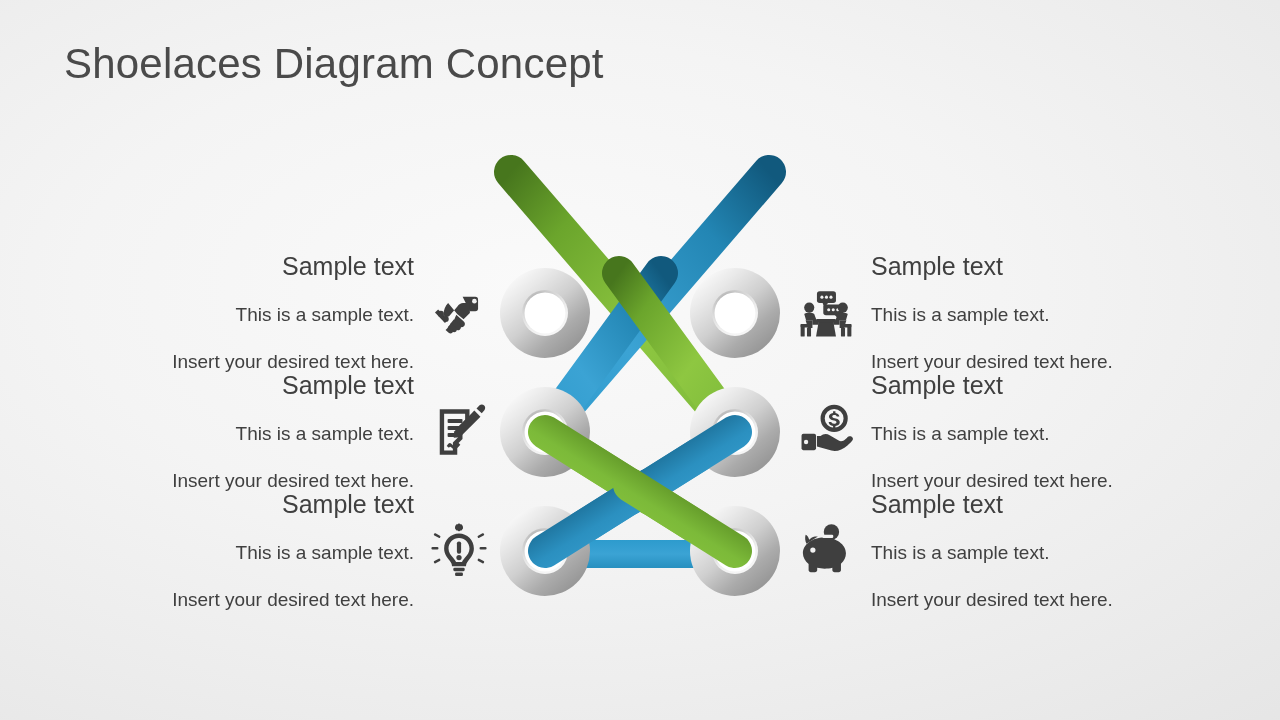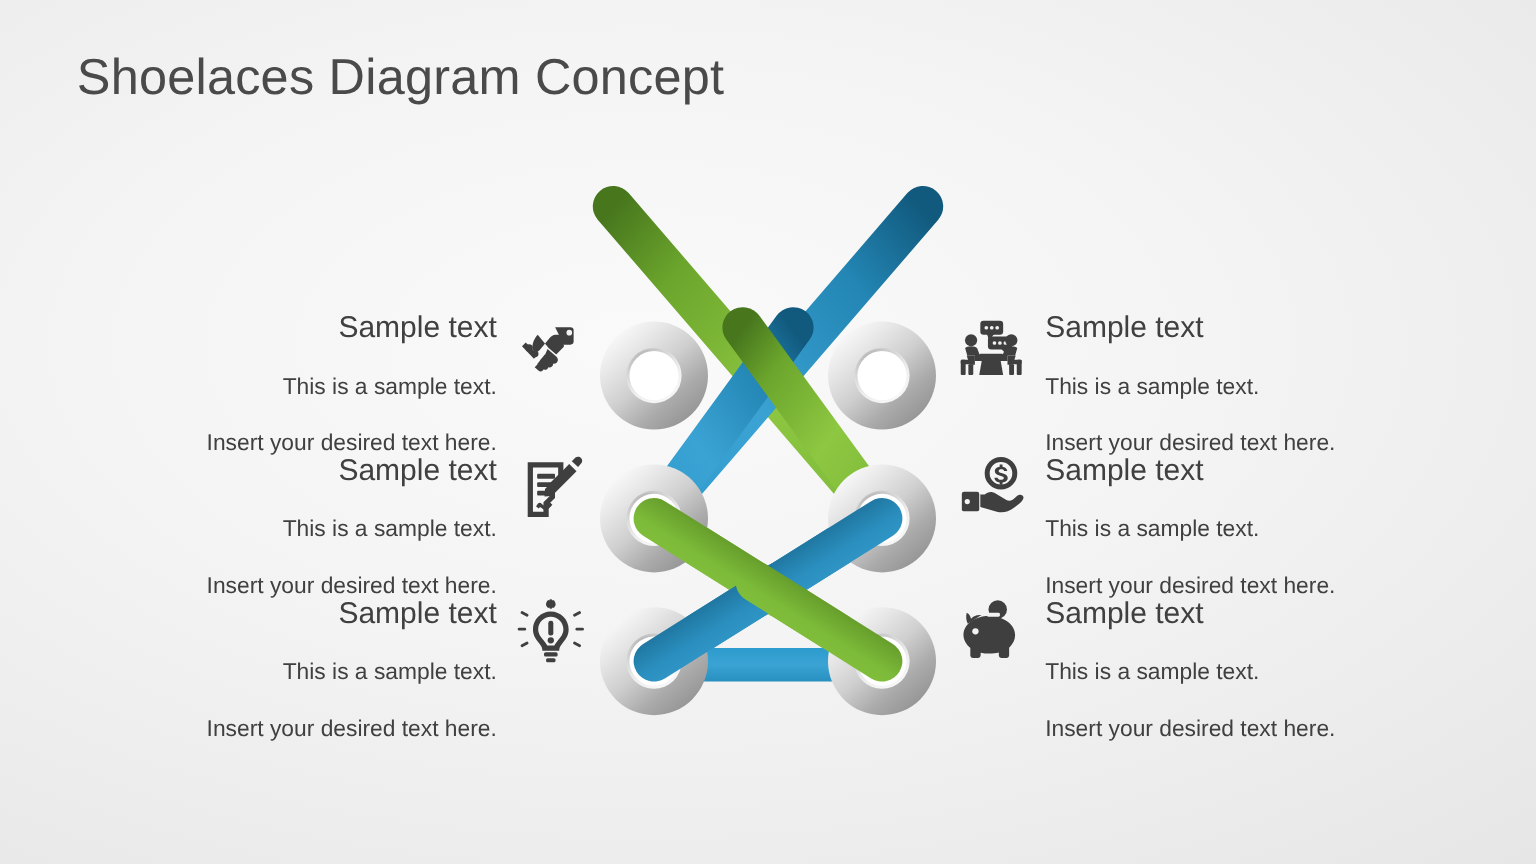--- a/index.html
+++ b/index.html
@@ -32,20 +32,21 @@
     color: #4a4a4a;
     letter-spacing: 0.2px;
     white-space: nowrap;
     font-family: "Liberation Sans", sans-serif;
   }
 
   
   .row {
     position: absolute;
     display: flex;
+    align-items: center;
     height: 110px;
   }
   .row.left  { left: 100px;  width: 390px; justify-content: flex-end; }
   .row.right { left: 795px;  width: 400px; justify-content: flex-start; }
 
   .row.left  .txt { text-align: right; margin-right: 14px; }
   .row.right .txt { text-align: left;  margin-left: 14px; }
 
   .r1 { top: 258px; }
   .r2 { top: 377px; }

